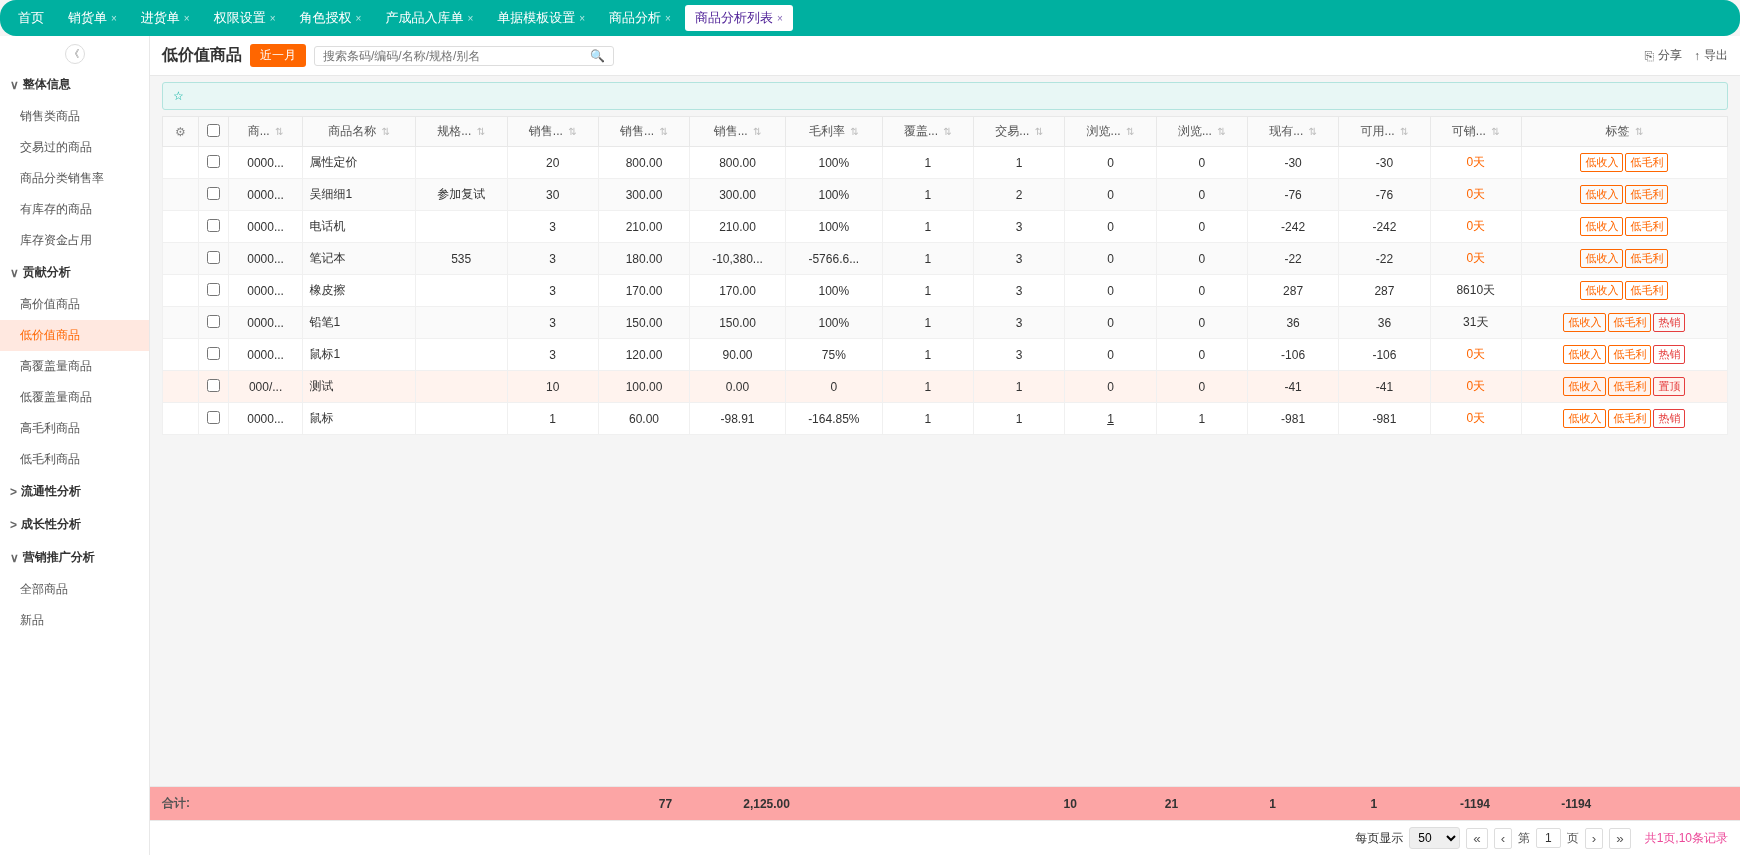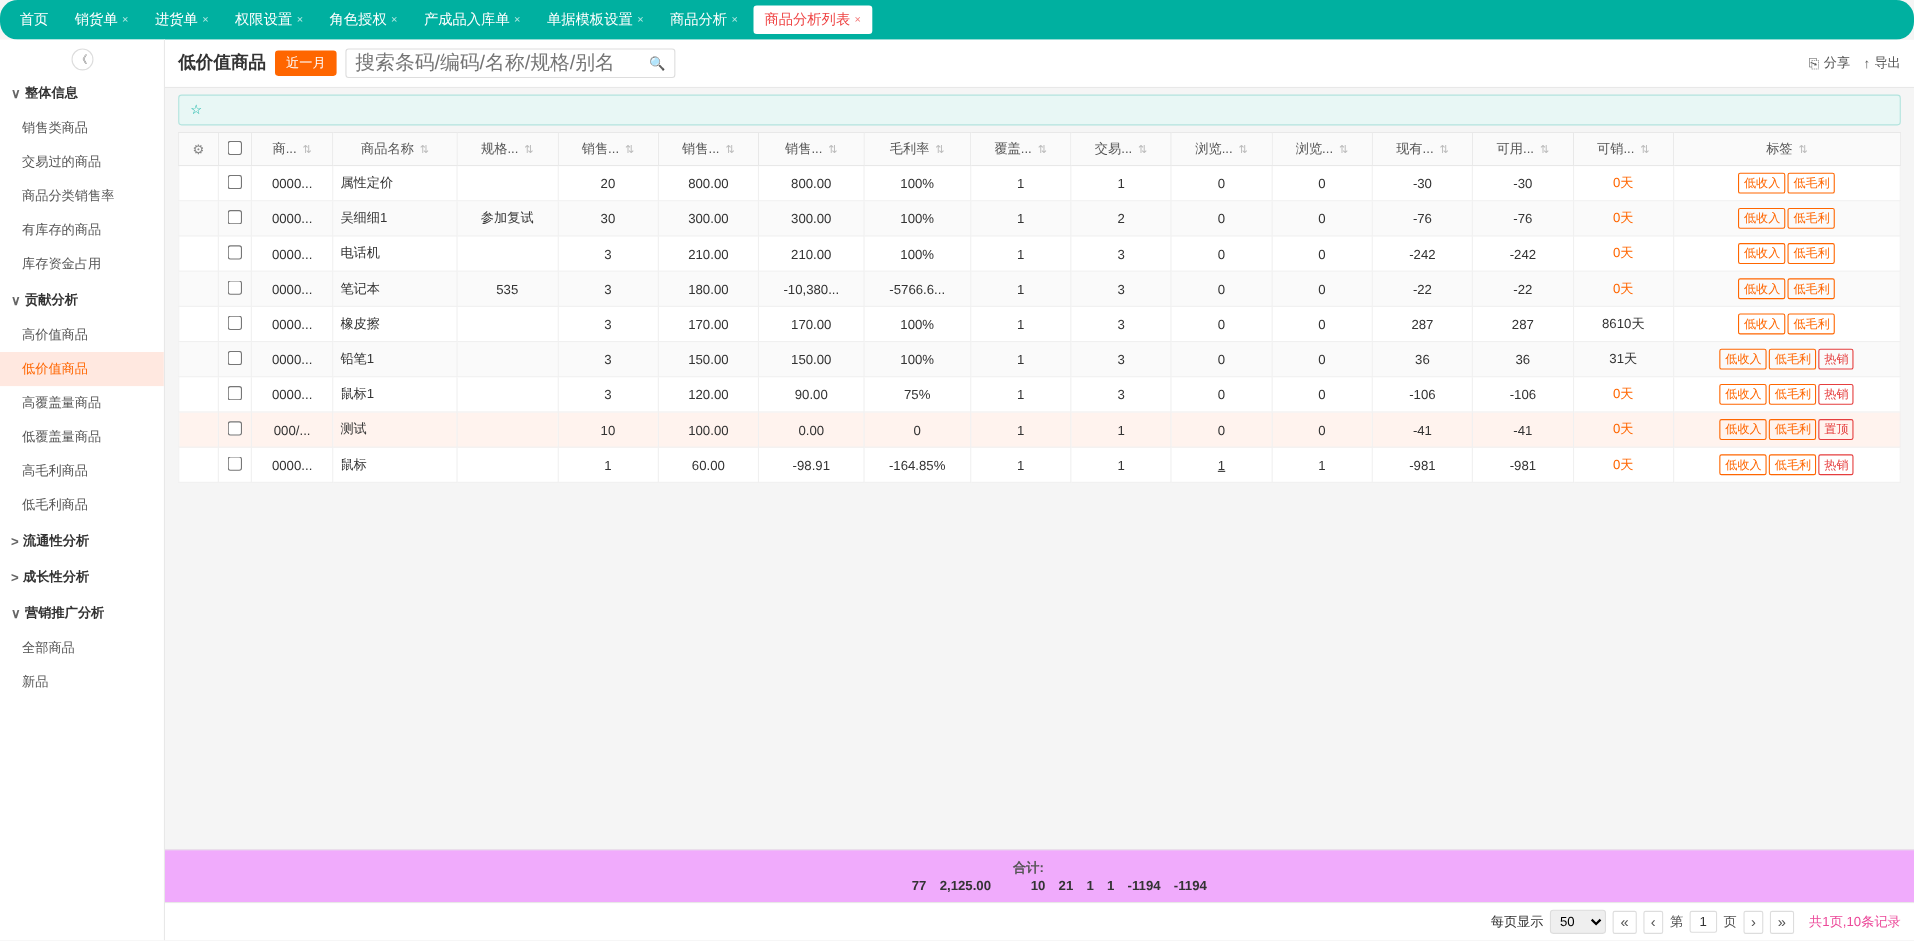--- a/index.html
+++ b/index.html
@@ -19,21 +19,21 @@
       color: #fff;
       padding: 4px 10px;
       border-radius: 3px;
       cursor: pointer;
       white-space: nowrap;
       font-size: 13px;
       display: flex;
       align-items: center;
       gap: 4px;
     }
-    .nav-item.active { background: #fff; color: #ef4444; }
+    .nav-item.active { background: #fff; color: #4c1d95; }
     .nav-item .close-icon { font-size: 10px; opacity: 0.7; }
     
     
     .main-layout {
       display: flex;
       height: calc(855px - 36px);
     }
     
     
     .sidebar {
@@ -98,21 +98,21 @@
       border: 1px solid #ddd;
       border-radius: 3px;
       padding: 2px 8px;
       gap: 4px;
       flex: 1;
       max-width: 300px;
     }
     .search-box input {
       border: none;
       outline: none;
-      font-size: 18px;
+      font-size: 12px;
       color: #999;
       width: 100%;
     }
     .header-actions {
       margin-left: auto;
       display: flex;
       gap: 12px;
     }
     .action-btn {
       color: #555;
@@ -197,29 +197,28 @@
       font-size: 11px;
       margin: 0 1px;
     }
     .tag-orange { color: #ff6600; border-color: #ff6600; }
     .tag-red { color: #e53e3e; border-color: #e53e3e; }
     
     .underline-link { text-decoration: underline; color: #333; }
     
     
     .table-footer {
-      background: #f0abfc;
+      background: #fca5a5;
       border-top: 1px solid #e8e8e8;
       padding: 8px 12px;
       display: flex;
       align-items: center;
       font-size: 12px;
       color: #333;
       font-weight: bold;
-      flex-direction: column;
     }
     .footer-label { margin-right: 20px; color: #555; font-weight: bold; }
     .footer-cells {
       display: flex;
       gap: 0;
       flex: 1;
     }
     .footer-cell {
       flex: 1;
       text-align: center;

